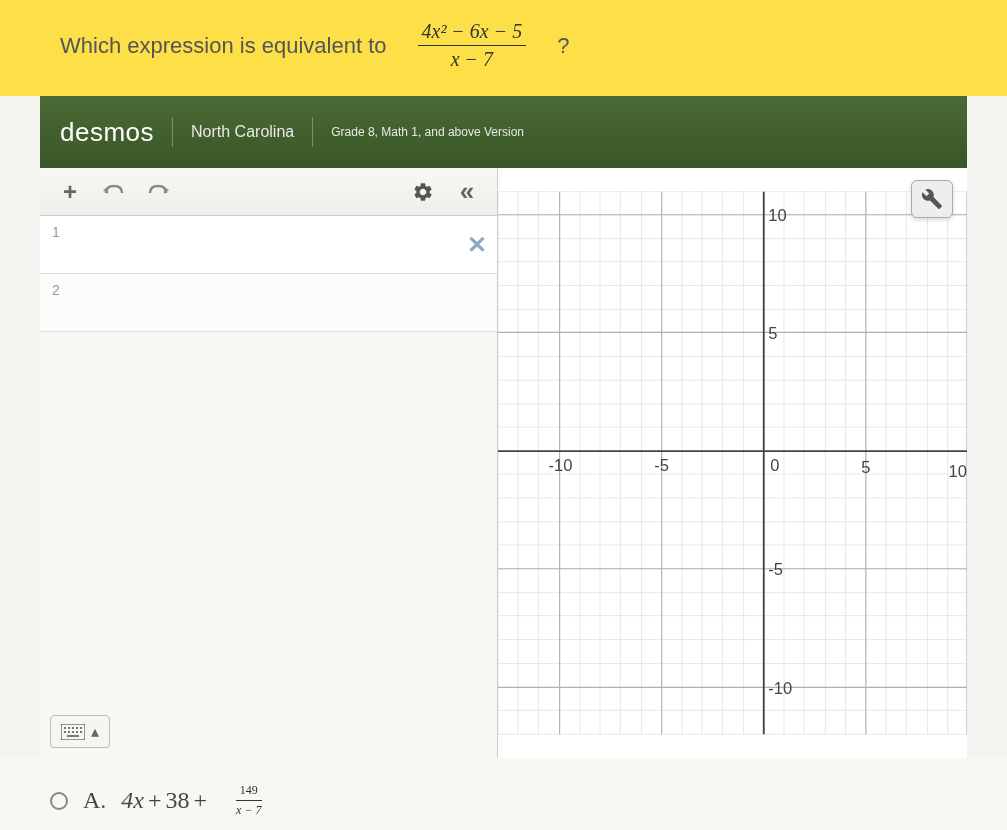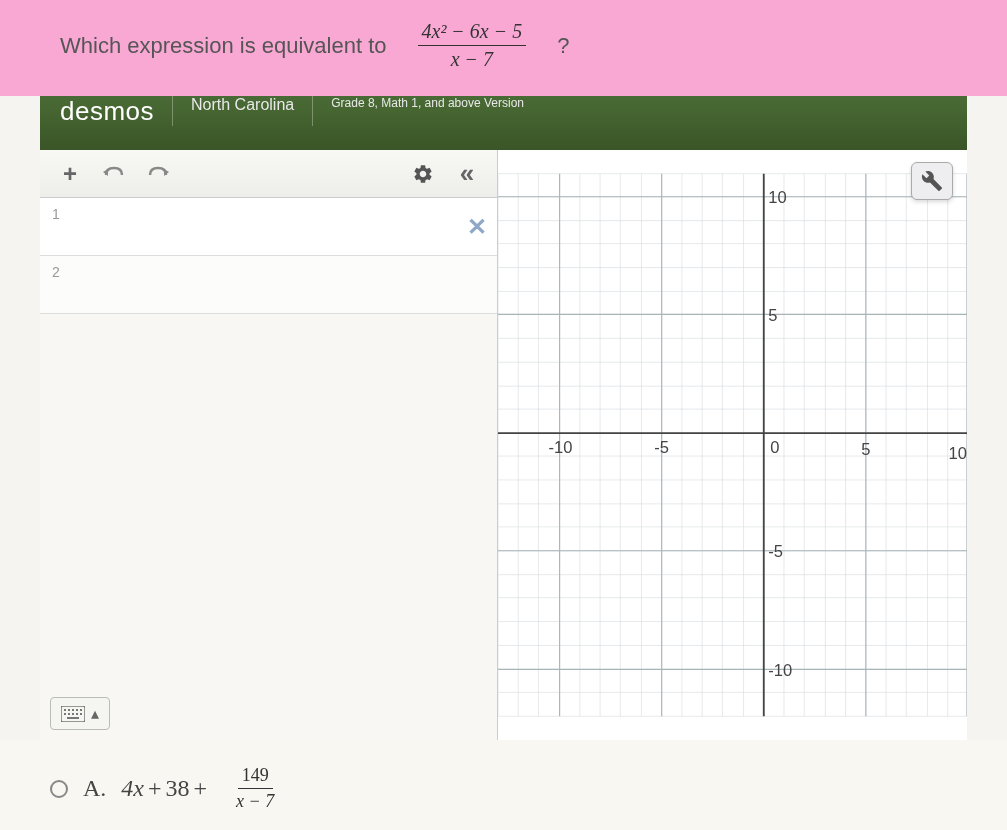--- a/index.html
+++ b/index.html
@@ -10,21 +10,21 @@
     body {
       font-family: Arial, sans-serif;
       background: #f5f4f0;
       width: 1007px;
       height: 830px;
       overflow: hidden;
       position: relative;
     }
     .question-area {
       padding: 20px 60px 25px 60px;
-      background: #f9a8d4;
+      background: #fde047;
     }
     .question-text {
       font-size: 22px;
       color: #555;
       display: flex;
       align-items: center;
       gap: 10px;
     }
     .fraction {
       display: inline-flex;
@@ -37,28 +37,29 @@
       color: #333;
     }
     .fraction .num {
       border-bottom: 1.5px solid #333;
       padding: 0 4px 2px 4px;
     }
     .fraction .den {
       padding: 2px 4px 0 4px;
     }
     .small-frac .num, .small-frac .den {
-      font-size: 18px;
+      font-size: 12px;
     }
     .desmos-bar {
       background: #3d5d2a;
       background: linear-gradient(to bottom, #4a6b35, #3a5527);
-      height: 54px;
-      display: flex;
-      padding: 0 20px;
+      height: 72px;
+      display: flex;
+      align-items: center;
+      padding: 11px 20px;
       margin: 0 40px;
     }
     .desmos-brand {
       color: #fff;
       font-size: 26px;
       font-weight: normal;
       font-family: Arial, sans-serif;
       letter-spacing: 0.5px;
     }
     .desmos-divider {

